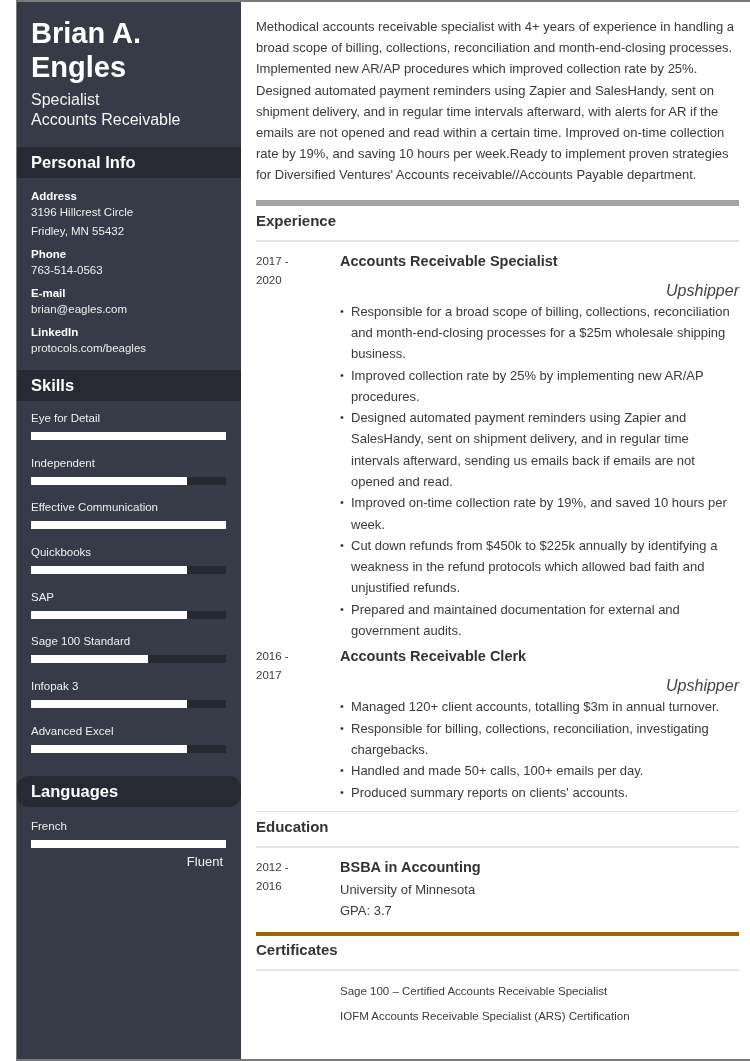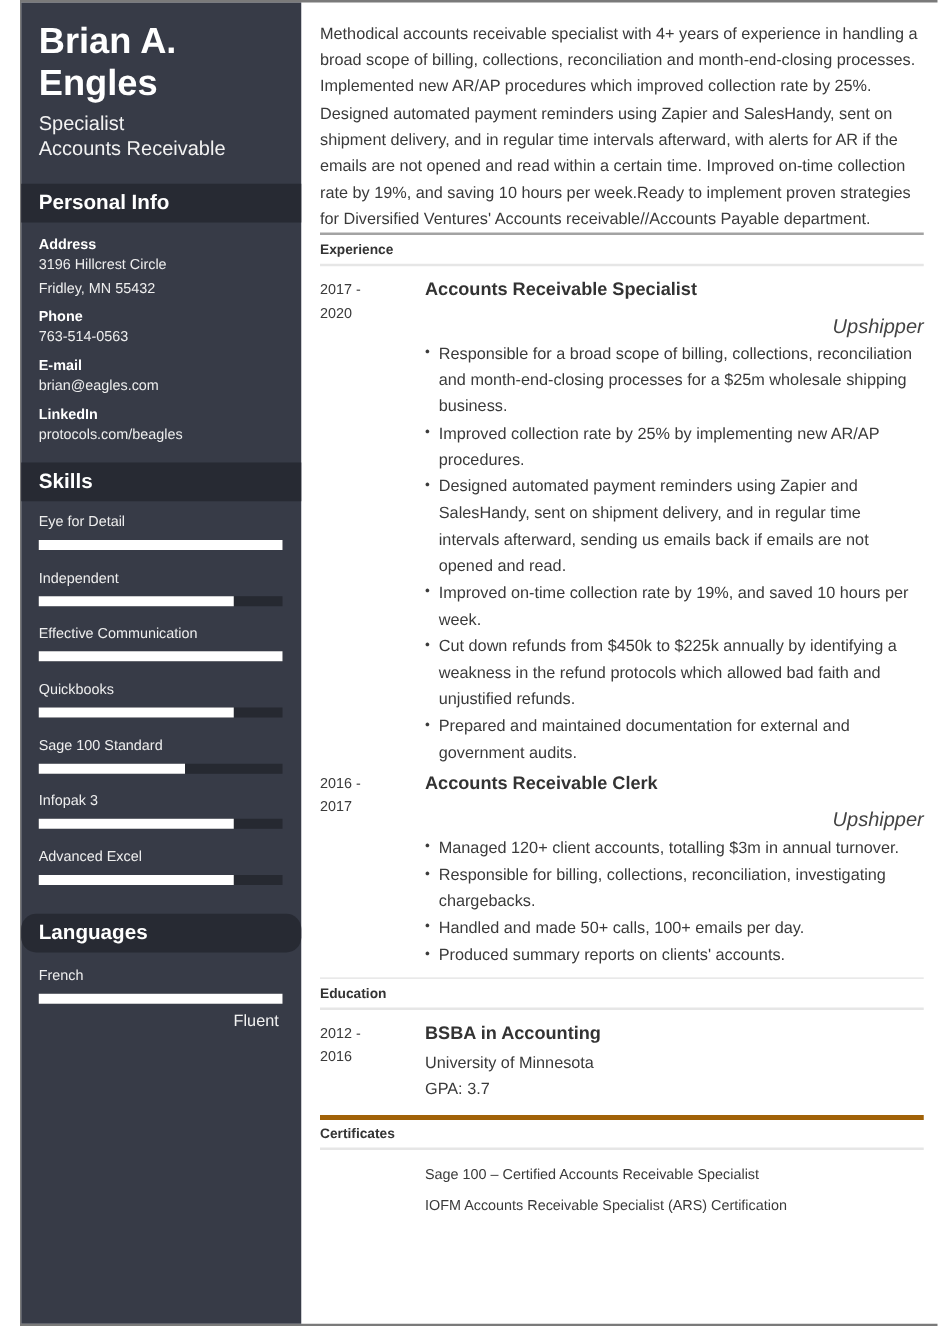--- a/index.html
+++ b/index.html
@@ -16,22 +16,22 @@
   .info-val { font-size: 11.5px; line-height: 19px; color: #eeeeee; margin-bottom: 6px; }
   .skills { padding: 10px 0 0 0; }
   .skill { padding: 0 14px; height: 44.7px; }
   .skill-name { font-size: 11.5px; line-height: 14px; color: #eeeeee; }
   .bar { margin-top: 7px; width: 195px; height: 8px; background: #262931; position: relative; }
   .bar-fill { position: absolute; left: 0; top: 0; height: 8px; background: #ffffff; }
   .lang { padding: 12px 14px 0 14px; }
   .lang-level { text-align: right; font-size: 13px; margin-top: 6px; padding-right: 4px; color: #f2f2f2; }
 
   .main { flex: 1; padding: 14px 14px 0 15px; }
-  .summary { font-size: 13px; line-height: 21.2px; color: #3a3a3a; padding-bottom: 0; border-bottom: 2px solid #a3a3a3; }
-  .sec-title { font-size: 11px; font-weight: bold; color: #333; padding: 6px 0 5px 0; border-bottom: 2px solid #e6e6e6; }
+  .summary { font-size: 13px; line-height: 21.2px; color: #3a3a3a; padding-bottom: 14px; border-bottom: 6px solid #a3a3a3; }
+  .sec-title { font-size: 15px; font-weight: bold; color: #333; padding: 6px 0 11px 0; border-bottom: 2px solid #e6e6e6; }
   .entry { display: flex; margin-top: 10px; }
   .dates { width: 84px; font-size: 11.5px; line-height: 19px; color: #3a3a3a; flex-shrink: 0; }
   .body { flex: 1; }
   .job-title { font-size: 14.5px; font-weight: bold; color: #333; line-height: 18px; }
   .company { font-size: 16px; font-style: italic; color: #444; line-height: 17px; margin-top: 12px; text-align: right; }
   ul.bullets { list-style: none; margin-top: 2px; }
   ul.bullets li { position: relative; padding-left: 11px; font-size: 13px; line-height: 21.3px; color: #3a3a3a; }
   ul.bullets li::before { content: "•"; position: absolute; left: 0; top: 0; font-size: 11px; }
   .edu-line { font-size: 13px; line-height: 21px; color: #3a3a3a; }
   .sec-edu { margin-top: 8px; border-top: 1px solid #e2e2e2; padding-top: 0; }
@@ -83,20 +83,26 @@
           </div>
       </div>
       <div class="skill">
         <div class="skill-name">Effective Communication</div>
         <div class="bar">
             <div class="bar-fill" style="width:100%"></div>
           </div>
       </div>
       <div class="skill">
         <div class="skill-name">Quickbooks</div>
+        <div class="bar">
+            <div class="bar-fill" style="width:80%"></div>
+          </div>
+      </div>
+      <div class="skill">
+        <div class="skill-name">SAP</div>
         <div class="bar">
             <div class="bar-fill" style="width:80%"></div>
           </div>
       </div>
       <div class="skill">
         <div class="skill-name">Sage 100 Standard</div>
         <div class="bar">
             <div class="bar-fill" style="width:60%"></div>
           </div>
       </div>

